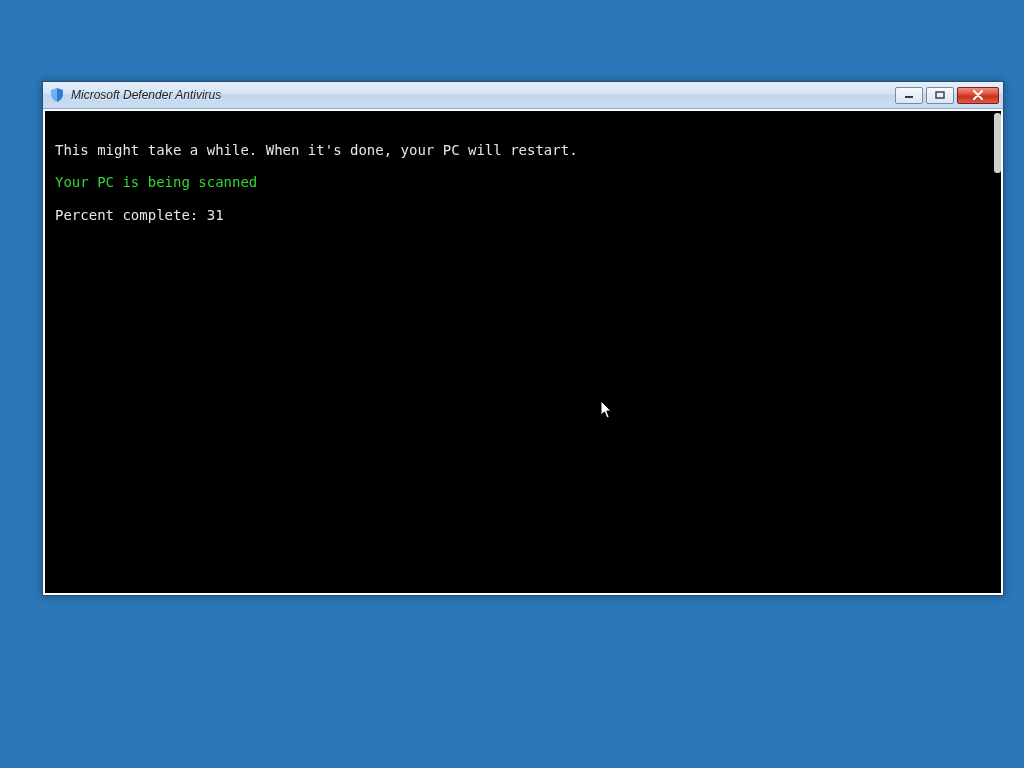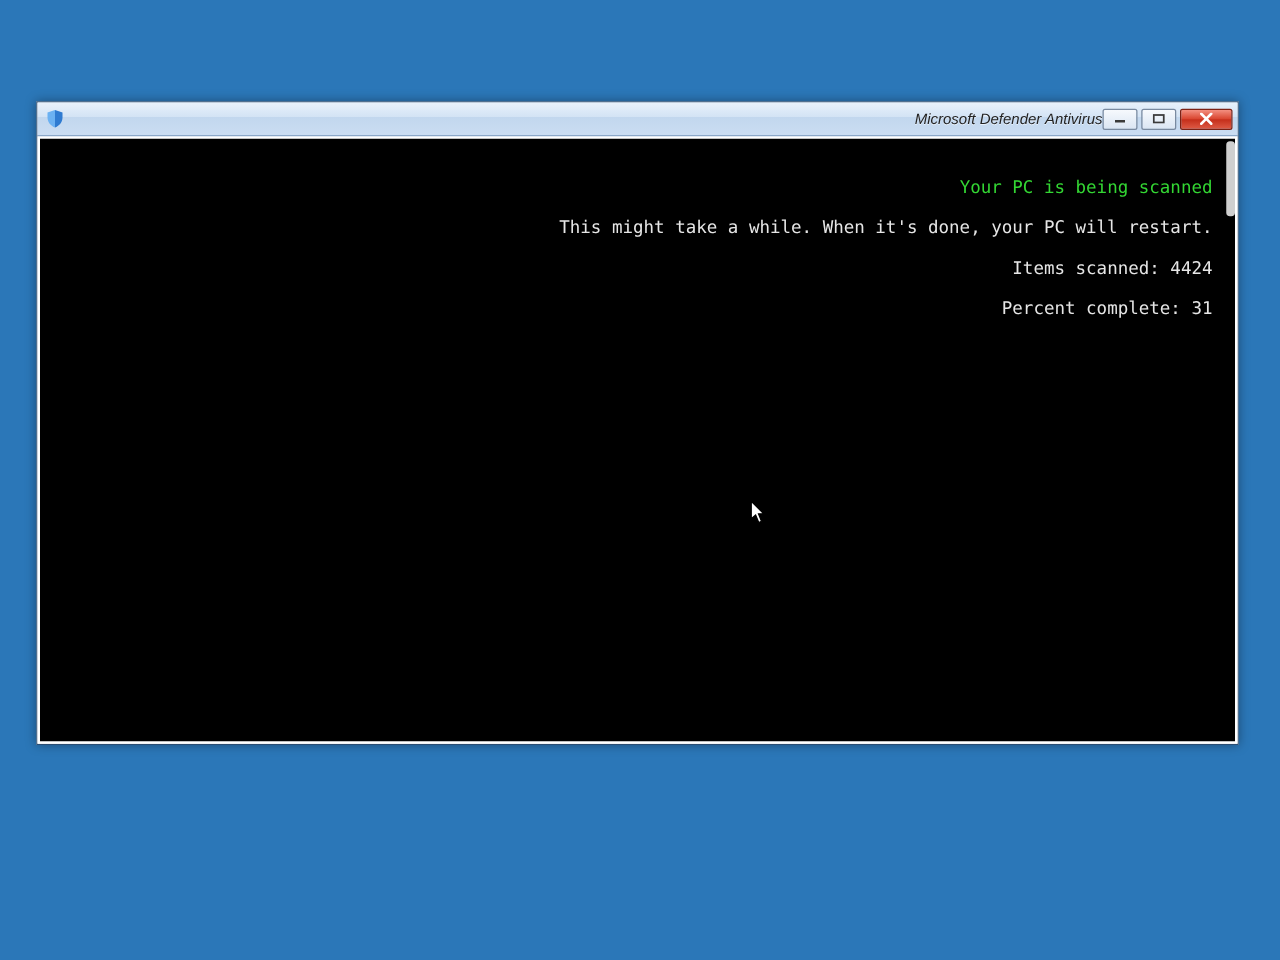--- a/index.html
+++ b/index.html
@@ -12,30 +12,29 @@
     background: #2b77b8;
   }
   .desktop {
     position: relative;
     width: 1024px;
     height: 768px;
     background: #2b77b8;
   }
   .window {
     position: absolute;
-    left: 29px;
+    left: 42px;
     top: 81px;
     width: 960px;
     height: 513px;
     border: 1px solid #2a4d73;
     box-shadow: 0 0 8px rgba(0,0,0,0.35);
     background: #fff;
     display: flex;
     flex-direction: column;
-    text-align: right;
   }
   .titlebar {
     height: 26px;
     background: linear-gradient(to bottom, #e8f1fb 0%, #d3e3f4 45%, #c2d7ee 46%, #cbddf2 100%);
     border-bottom: 1px solid #8ba8c9;
     display: flex;
     align-items: center;
     padding: 0 2px 0 6px;
     position: relative;
   }
@@ -154,21 +153,21 @@
           <svg width="12" height="10" viewBox="0 0 12 10">
             <path d="M2 1 L10 9 M10 1 L2 9" stroke="#fff" stroke-width="2" stroke-linecap="round"></path>
           </svg>
         </div>
       </div>
     </div>
 
     <div class="client">
       <div class="console-frame">
         <div class="console">
-<div class="line heading">Your PC is being scanned</div><div class="line">This might take a while. When it's done, your PC will restart.</div><div class="line"><span>Items scanned: </span><span>4424</span></div><div class="line"><span>Percent complete: </span><span>31</span></div>
+<div class="line">This might take a while. When it's done, your PC will restart.</div><div class="line heading">Your PC is being scanned</div><div class="line"><span>Percent complete: </span><span>31</span></div>
         </div>
         <div class="scrollbar"></div>
       </div>
     </div>
 
   </div>
 
   <div class="cursor">
     <svg viewBox="0 0 14 20" width="14" height="20">
       <path d="M1 1 L1 15 L4.5 12 L7 18 L9.2 17 L6.8 11 L11 11 Z" fill="#fff" stroke="#000" stroke-width="1"></path>

